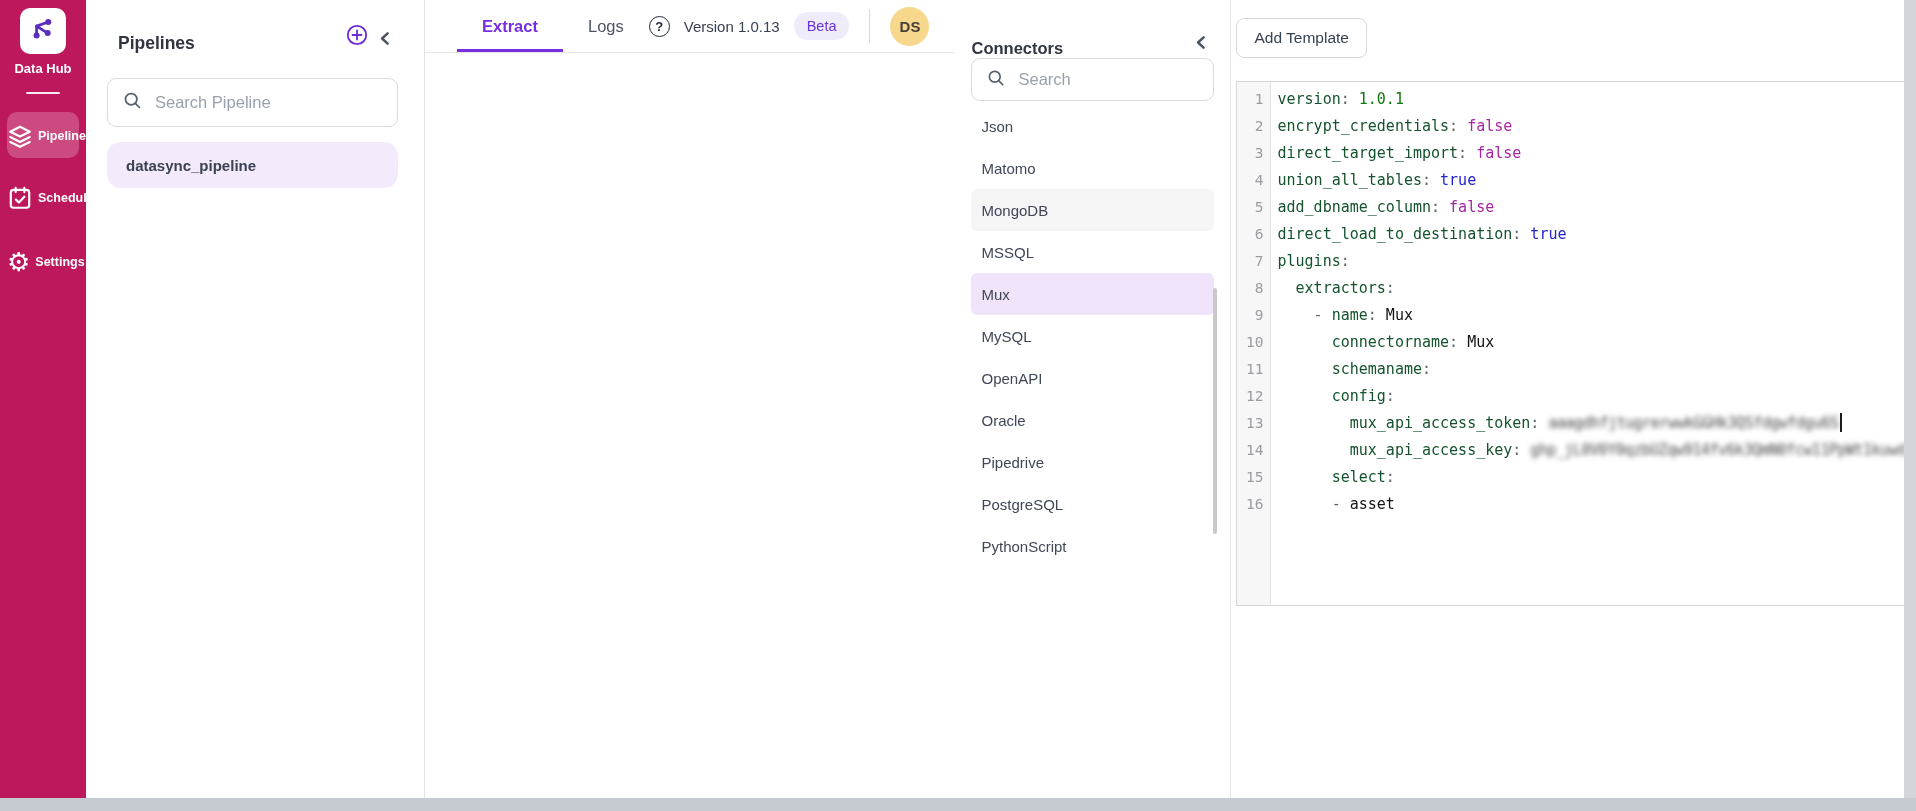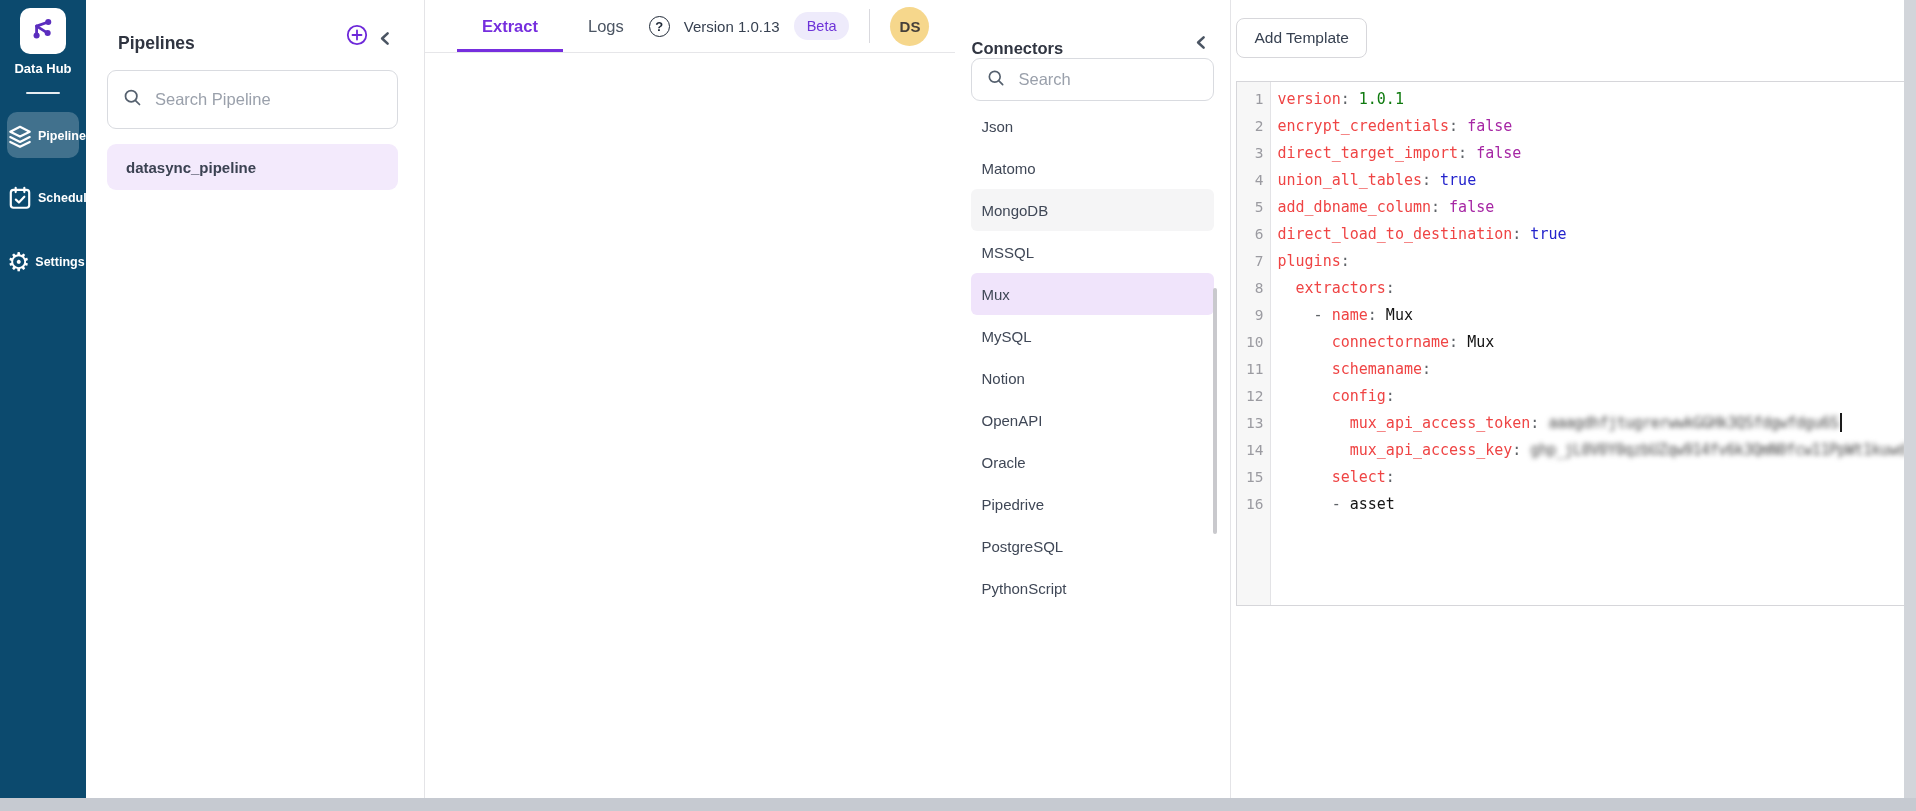--- a/index.html
+++ b/index.html
@@ -8,21 +8,21 @@
     font-family: "Liberation Sans", sans-serif;
     background: #ffffff;
     color: #374151;
     position: relative;
   }
   .app { display: flex; width: 1904px; height: 798px; background: #fff; }
 
   
   .sidebar {
     width: 86px; height: 100%;
-    background: #0c4a6e;
+    background: #be185d;
     display: flex; flex-direction: column; align-items: center;
     flex-shrink: 0;
   }
   .logo-tile {
     width: 46px; height: 46px; background: #ffffff; border-radius: 10px;
     margin-top: 8px; display: flex; align-items: center; justify-content: center;
   }
   .logo-label { color: #ffffff; font-size: 13px; font-weight: 700; margin-top: 7px; }
   .sidebar-divider { width: 34px; height: 2px; background: rgba(255,255,255,0.9); margin: 16px 0 18px 0; border-radius: 2px; }
   .nav-item {
@@ -37,32 +37,32 @@
 
   
   .pipelines-panel {
     width: 339px; height: 100%; background: #fff; flex-shrink: 0;
     border-right: 1px solid #e4e4e7; padding: 0 26px 0 21px;
   }
   .panel-header { height: 54px; display: flex; align-items: flex-end; }
   .panel-title { font-size: 17.5px; font-weight: 700; color: #303541; flex: 1; padding-left: 11px; }
   .icon-btn { background: none; border: none; cursor: pointer; display: flex; align-items: center; justify-content: center; padding: 4px; }
   .search-box {
-    height: 59px; border: 1px solid #d9dbe0; border-radius: 9px;
+    height: 49px; border: 1px solid #d9dbe0; border-radius: 9px;
     display: flex; align-items: center; gap: 12px; padding: 0 14px;
-    margin-top: 16px; background: #fff;
+    margin-top: 24px; background: #fff;
   }
   .search-box input {
     border: none; outline: none; font-size: 16.5px; color: #374151; width: 100%;
     font-family: "Liberation Sans", sans-serif; background: transparent;
   }
   .search-box input::placeholder { color: #9aa0ab; }
   .pipeline-list { margin-top: 15px; }
   .pipeline-item {
-    height: 46px; border-radius: 9px; background: #f3eafc;
+    height: 46px; border-radius: 14px; background: #f3eafc;
     display: flex; align-items: center; padding-left: 19px;
     font-size: 15px; font-weight: 700; color: #3b4252; cursor: pointer;
   }
 
   
   .main { flex: 1; display: flex; flex-direction: row; min-width: 0; }
   .topbar { height: 53px; border-bottom: 1px solid #e6e6e9; display: flex; align-items: center; flex-shrink: 0; }
   .tabs { display: flex; height: 100%; padding-left: 32px; }
   .tab {
     background: none; border: none; cursor: pointer;
@@ -134,21 +134,21 @@
   }
   .line-number {
     height: 27px; line-height: 27px; text-align: right; padding-right: 7px;
     font-family: "DejaVu Sans Mono", monospace; font-size: 14.5px; color: #9b9ba1;
   }
   .code-pane { flex: 1; padding: 4px 0 0 6px; cursor: text; }
   .code-line {
     height: 27px; line-height: 27px; white-space: pre;
     font-family: "DejaVu Sans Mono", monospace; font-size: 15px;
   }
-  .tok-key   { color: #ef4444; }
+  .tok-key   { color: #14532d; }
   .tok-punct { color: #5f6368; }
   .tok-num   { color: #0e7a0e; }
   .tok-true  { color: #2323cc; }
   .tok-false { color: #a626a4; }
   .tok-str   { color: #141414; }
   .tok-sp    { color: #141414; }
   .tok-secret { color: #4b4b4b; filter: blur(2.4px); letter-spacing: -0.5px; }
   .caret { display: inline-block; width: 1.5px; height: 19px; background: #1a1a1a; vertical-align: -4px; margin-left: 2px; }
 
   
@@ -273,21 +273,20 @@
           </span>
           <input type="text" placeholder="Search" style="">
         </div>
         <div class="connector-list">
             <div class="connector-item">Json</div>
             <div class="connector-item">Matomo</div>
             <div class="connector-item hover">MongoDB</div>
             <div class="connector-item">MSSQL</div>
             <div class="connector-item selected">Mux</div>
             <div class="connector-item">MySQL</div>
-            <div class="connector-item">Notion</div>
             <div class="connector-item">OpenAPI</div>
             <div class="connector-item">Oracle</div>
             <div class="connector-item">Pipedrive</div>
             <div class="connector-item">PostgreSQL</div>
             <div class="connector-item">PythonScript</div>
           </div>
         <div class="list-scrollbar"></div>
       </aside>
 
       <div class="editor-area">

